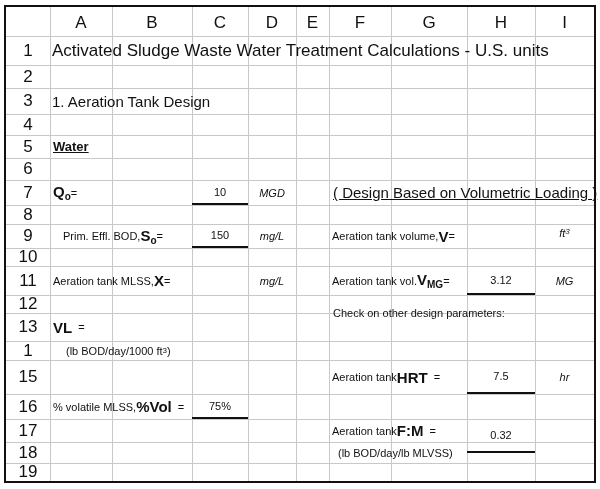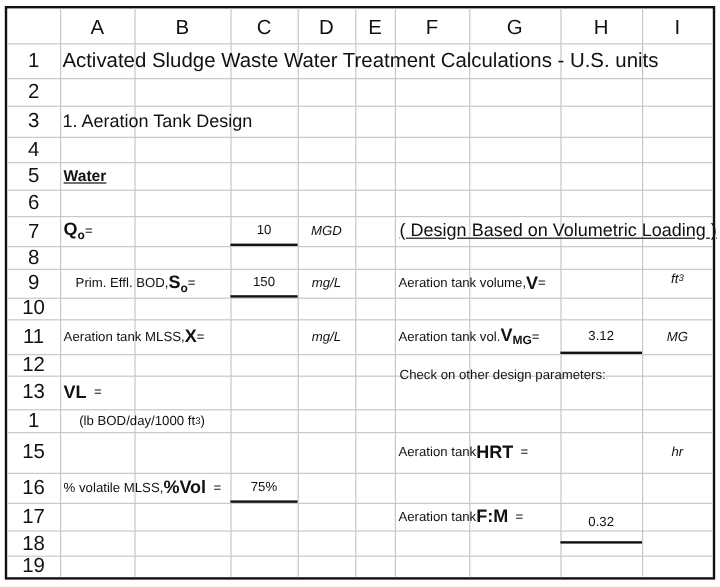--- a/index.html
+++ b/index.html
@@ -150,29 +150,31 @@
     <span>(lb BOD/day/1000 ft</span>
       <sup>3</sup>
       <span>)</span>
   </div>
 
   <div class="cell t-label" style="left:326px;top:353px;height:34px">
     <span>Aeration tank </span>
       <b>HRT</b>
       <span style="white-space:pre">  =</span>
   </div>
+  <div class="cell t-val underline-thick" style="left:461px;top:353px;height:34px;width:68px">7.5</div>
   <div class="cell t-unit" style="left:529px;top:353px;height:34px;width:59px">hr</div>
 
   <div class="cell t-label" style="left:47px;top:387px;height:25px">
     <span>% volatile MLSS, </span>
       <b>%Vol</b>
       <span style="white-space:pre">  =</span>
   </div>
   <div class="cell t-val underline-thick" style="left:186px;top:387px;height:25px;width:56px">75%</div>
 
   <div class="cell t-label" style="left:326px;top:412px;height:23px">
     <span>Aeration tank </span>
       <b>F:M</b>
       <span style="white-space:pre">  =</span>
   </div>
   <div class="cell t-val underline-thick" style="left:461px;top:412px;height:34px;width:68px">0.32</div>
 
+  <div class="cell t-note" style="left:332px;top:435px;height:21px">(lb BOD/day/lb MLVSS)</div>
 </div>
 
 </body></html>

